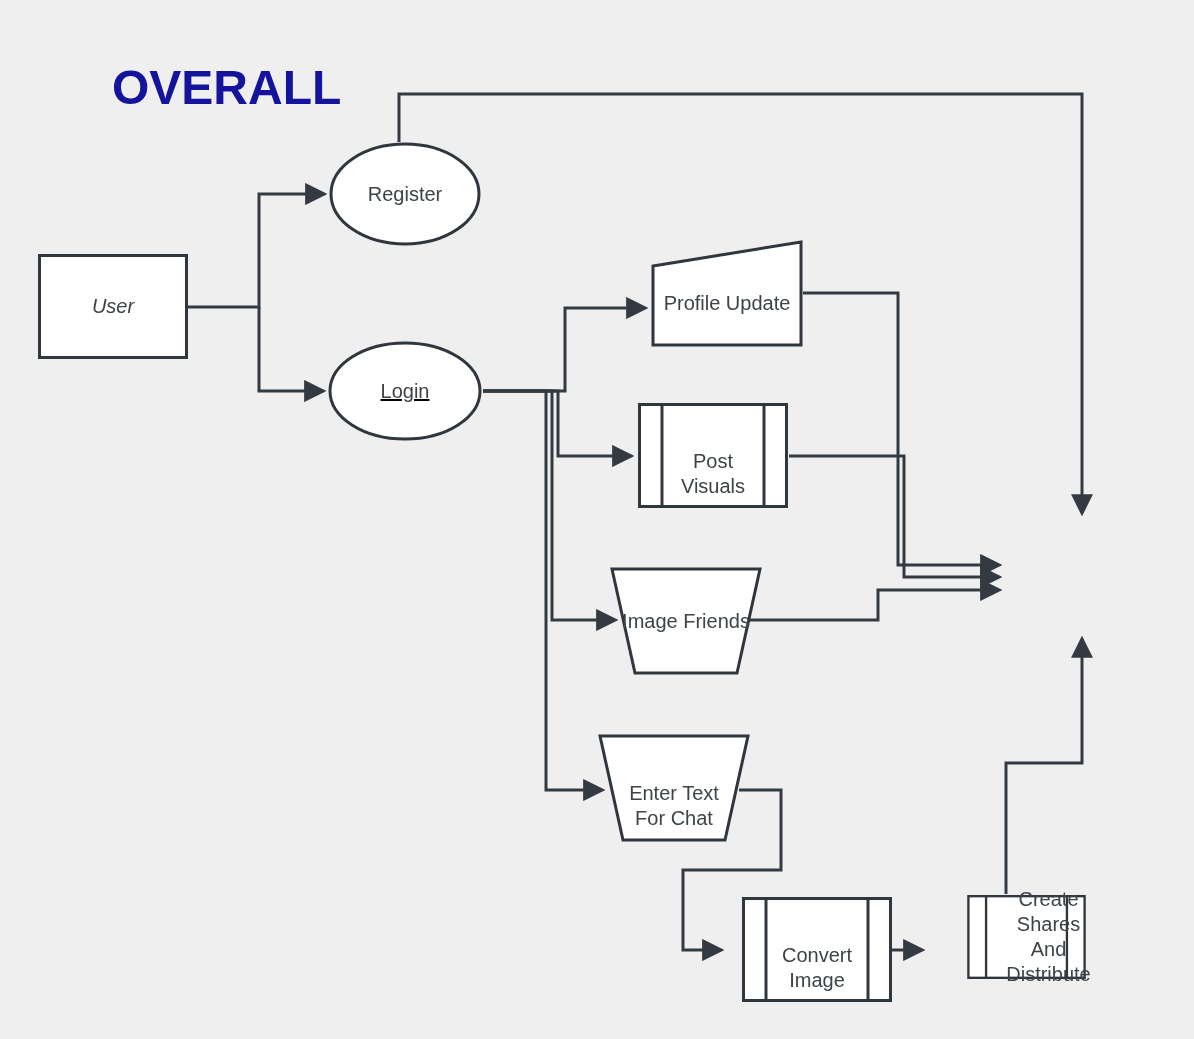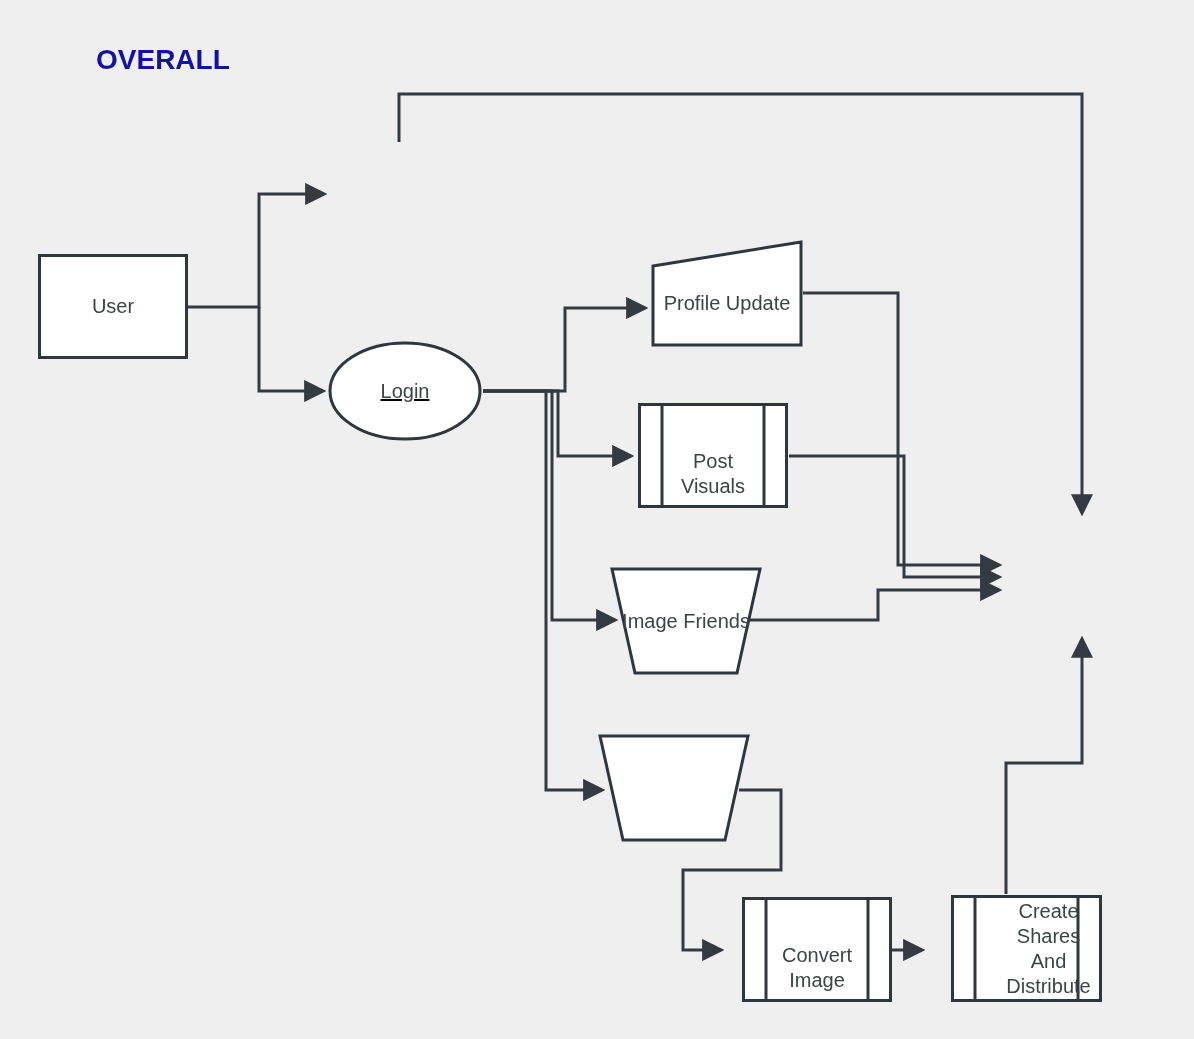--- a/index.html
+++ b/index.html
@@ -6,48 +6,48 @@
   body{
     width:1194px;height:1039px;
     background:#efeff0;
     font-family:"Liberation Sans", sans-serif;
     position:relative;
     overflow:hidden;
   }
   .canvas{position:absolute;inset:0;}
   .diagram-title{
     position:absolute;left:96px;top:44px;
-    font-size:28px;font-weight:700;letter-spacing:0px;
-    color:#14139b;margin:0;text-align:center;
+    font-size:48px;font-weight:700;letter-spacing:0px;
+    color:#14139b;margin:16px;text-align:center;
   }
   svg.connectors{position:absolute;left:0;top:0;z-index:1;}
   .connectors polyline{fill:none;stroke:#343a42;stroke-width:3;}
   .node{
     position:absolute;z-index:2;
     display:flex;align-items:center;justify-content:center;
   }
   .node svg.shape{position:absolute;inset:0;width:100%;height:100%;}
   .node .shape .fill{fill:#ffffff;stroke:#30363e;stroke-width:3;}
   .node .shape .bar{stroke:#30363e;stroke-width:3;}
   .node .label{
     position:relative;z-index:1;
     font-size:20px;color:#3e4347;text-align:center;line-height:1.25;
   }
   
-  .n-user{left:38px;top:254px;width:150px;height:105px;}
+  .n-user{left:38px;top:254px;width:150px;height:105px;font-style:italic;}
   .n-register{left:329px;top:142px;width:152px;height:104px;}
   .n-login{left:328px;top:341px;width:154px;height:100px;text-decoration:underline;}
   .n-profile{left:651px;top:240px;width:152px;height:107px;}
   .n-profile .label{padding-top:20px;}
   .n-post{left:638px;top:403px;width:150px;height:105px;}
   .n-find{left:610px;top:567px;width:152px;height:108px;}
   .n-enter{left:598px;top:734px;width:152px;height:108px;}
   .n-enter .label,.n-post .label,.n-convert .label{padding:0 26px;margin-top:36px;}
   .n-convert{left:728px;top:897px;width:178px;height:105px;}
-  .n-create{left:929px;top:895px;width:151px;height:107px;padding-left:44px;}
+  .n-create{left:929px;top:895px;width:151px;height:84px;padding-left:44px;}
   .n-create .label{padding:0 27px;}
   .n-server{left:996px;top:519px;width:164px;height:113px;}
 </style>
 </head>
 <body>
 
 <div class="canvas">
 
   <h1 class="diagram-title">OVERALL</h1>
 
@@ -72,20 +72,26 @@
     <polyline points="1006,894 1006,763 1082,763 1082,639" marker-end="url(#arrow)"></polyline>
   </svg>
 
   <div class="node n-user">
     <svg class="shape" viewBox="0 0 150 105">
       <rect class="fill" x="1.5" y="1.5" width="147" height="102"></rect>
     </svg>
     <div class="label">User</div>
   </div>
 
+  <div class="node n-register">
+    <svg class="shape" viewBox="0 0 152 104">
+      <ellipse class="fill" cx="76" cy="52" rx="74" ry="50"></ellipse>
+    </svg>
+    <div class="label">Register</div>
+  </div>
 
   <div class="node n-login">
     <svg class="shape" viewBox="0 0 154 100">
       <ellipse class="fill" cx="77" cy="50" rx="75" ry="48"></ellipse>
     </svg>
     <div class="label">Login</div>
   </div>
 
   <div class="node n-profile">
     <svg class="shape" viewBox="0 0 152 107">
@@ -107,20 +113,21 @@
     <svg class="shape" viewBox="0 0 152 108">
       <polygon class="fill" points="2,2 150,2 127,106 25,106"></polygon>
     </svg>
     <div class="label">Image Friends</div>
   </div>
 
   <div class="node n-enter">
     <svg class="shape" viewBox="0 0 152 108">
       <polygon class="fill" points="2,2 150,2 127,106 25,106"></polygon>
     </svg>
+    <div class="label">Enter Text For Chat</div>
   </div>
 
   <div class="node n-convert">
     <svg class="shape" viewBox="0 0 150 105">
       <rect class="fill" x="1.5" y="1.5" width="147" height="102"></rect>
       <line class="bar" x1="24" y1="1.5" x2="24" y2="103.5"></line>
       <line class="bar" x1="126" y1="1.5" x2="126" y2="103.5"></line>
     </svg>
     <div class="label">Convert Image</div>
   </div>

